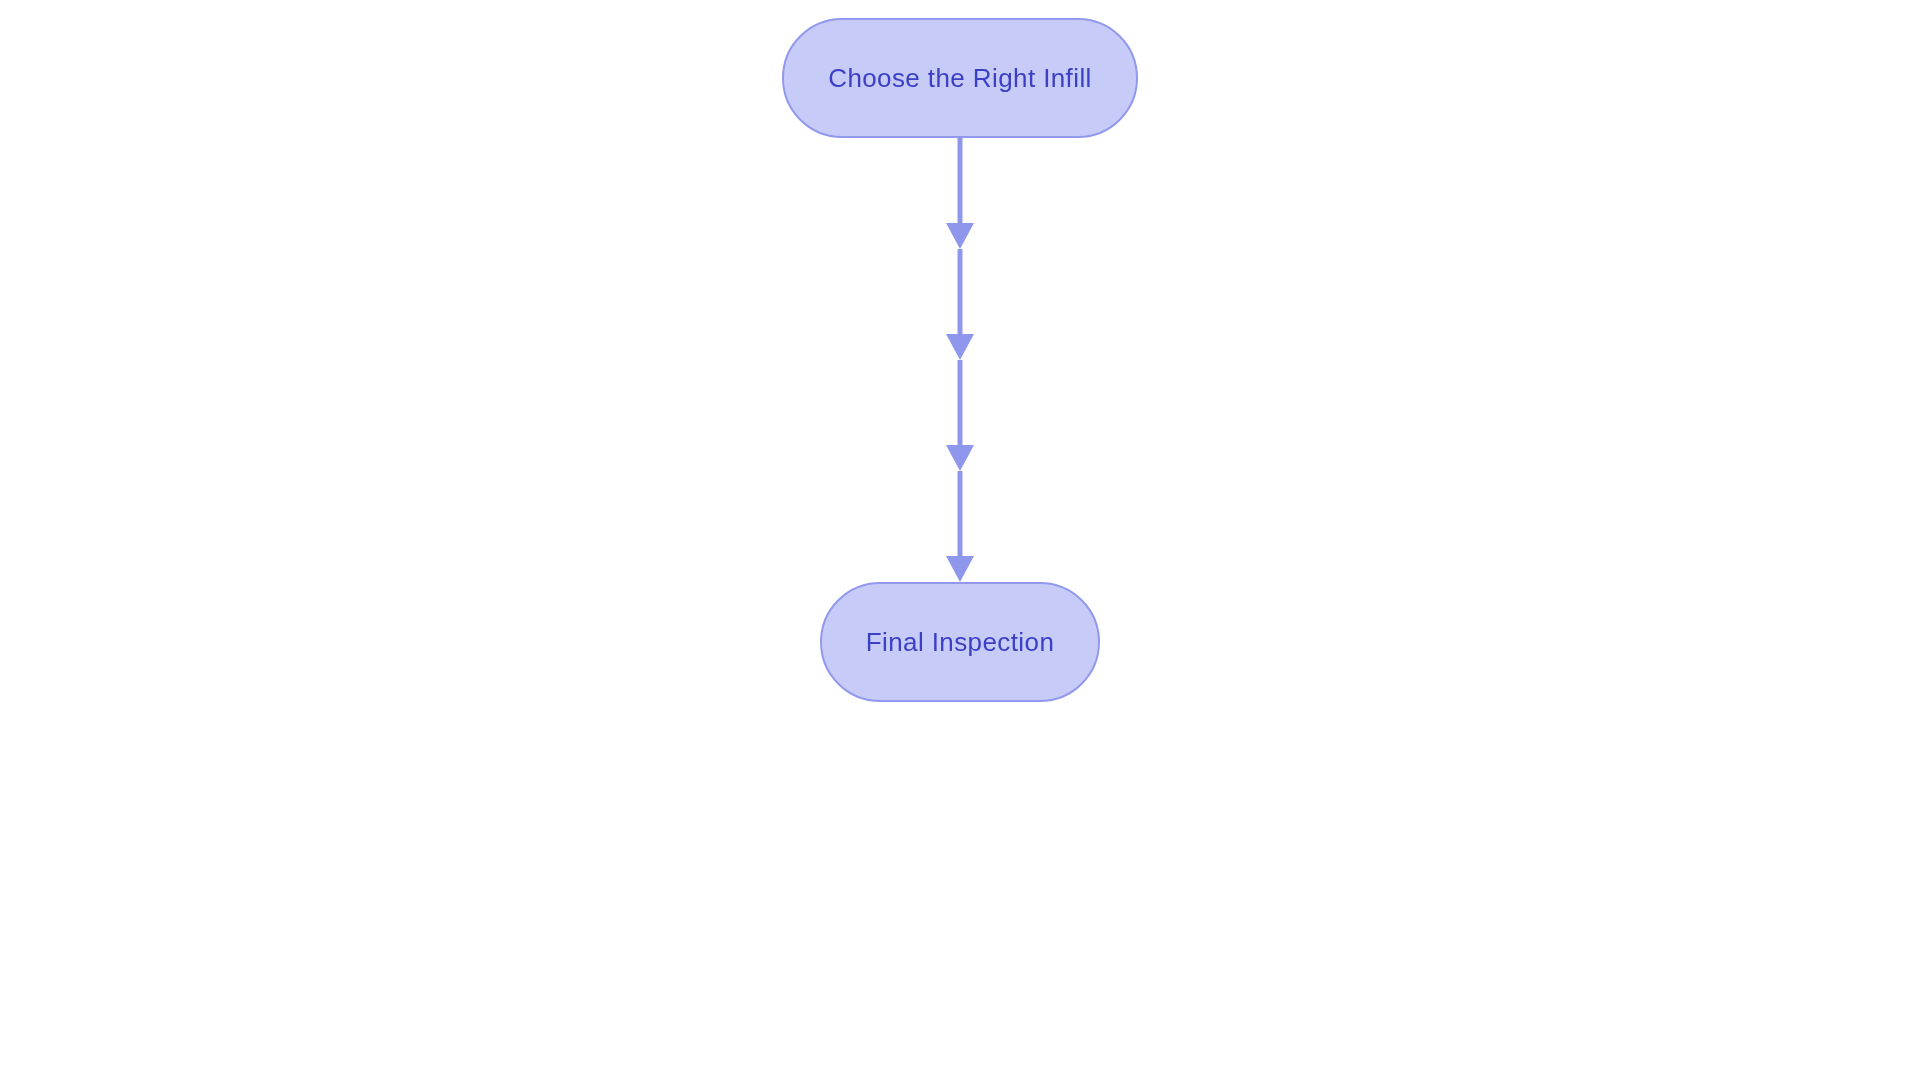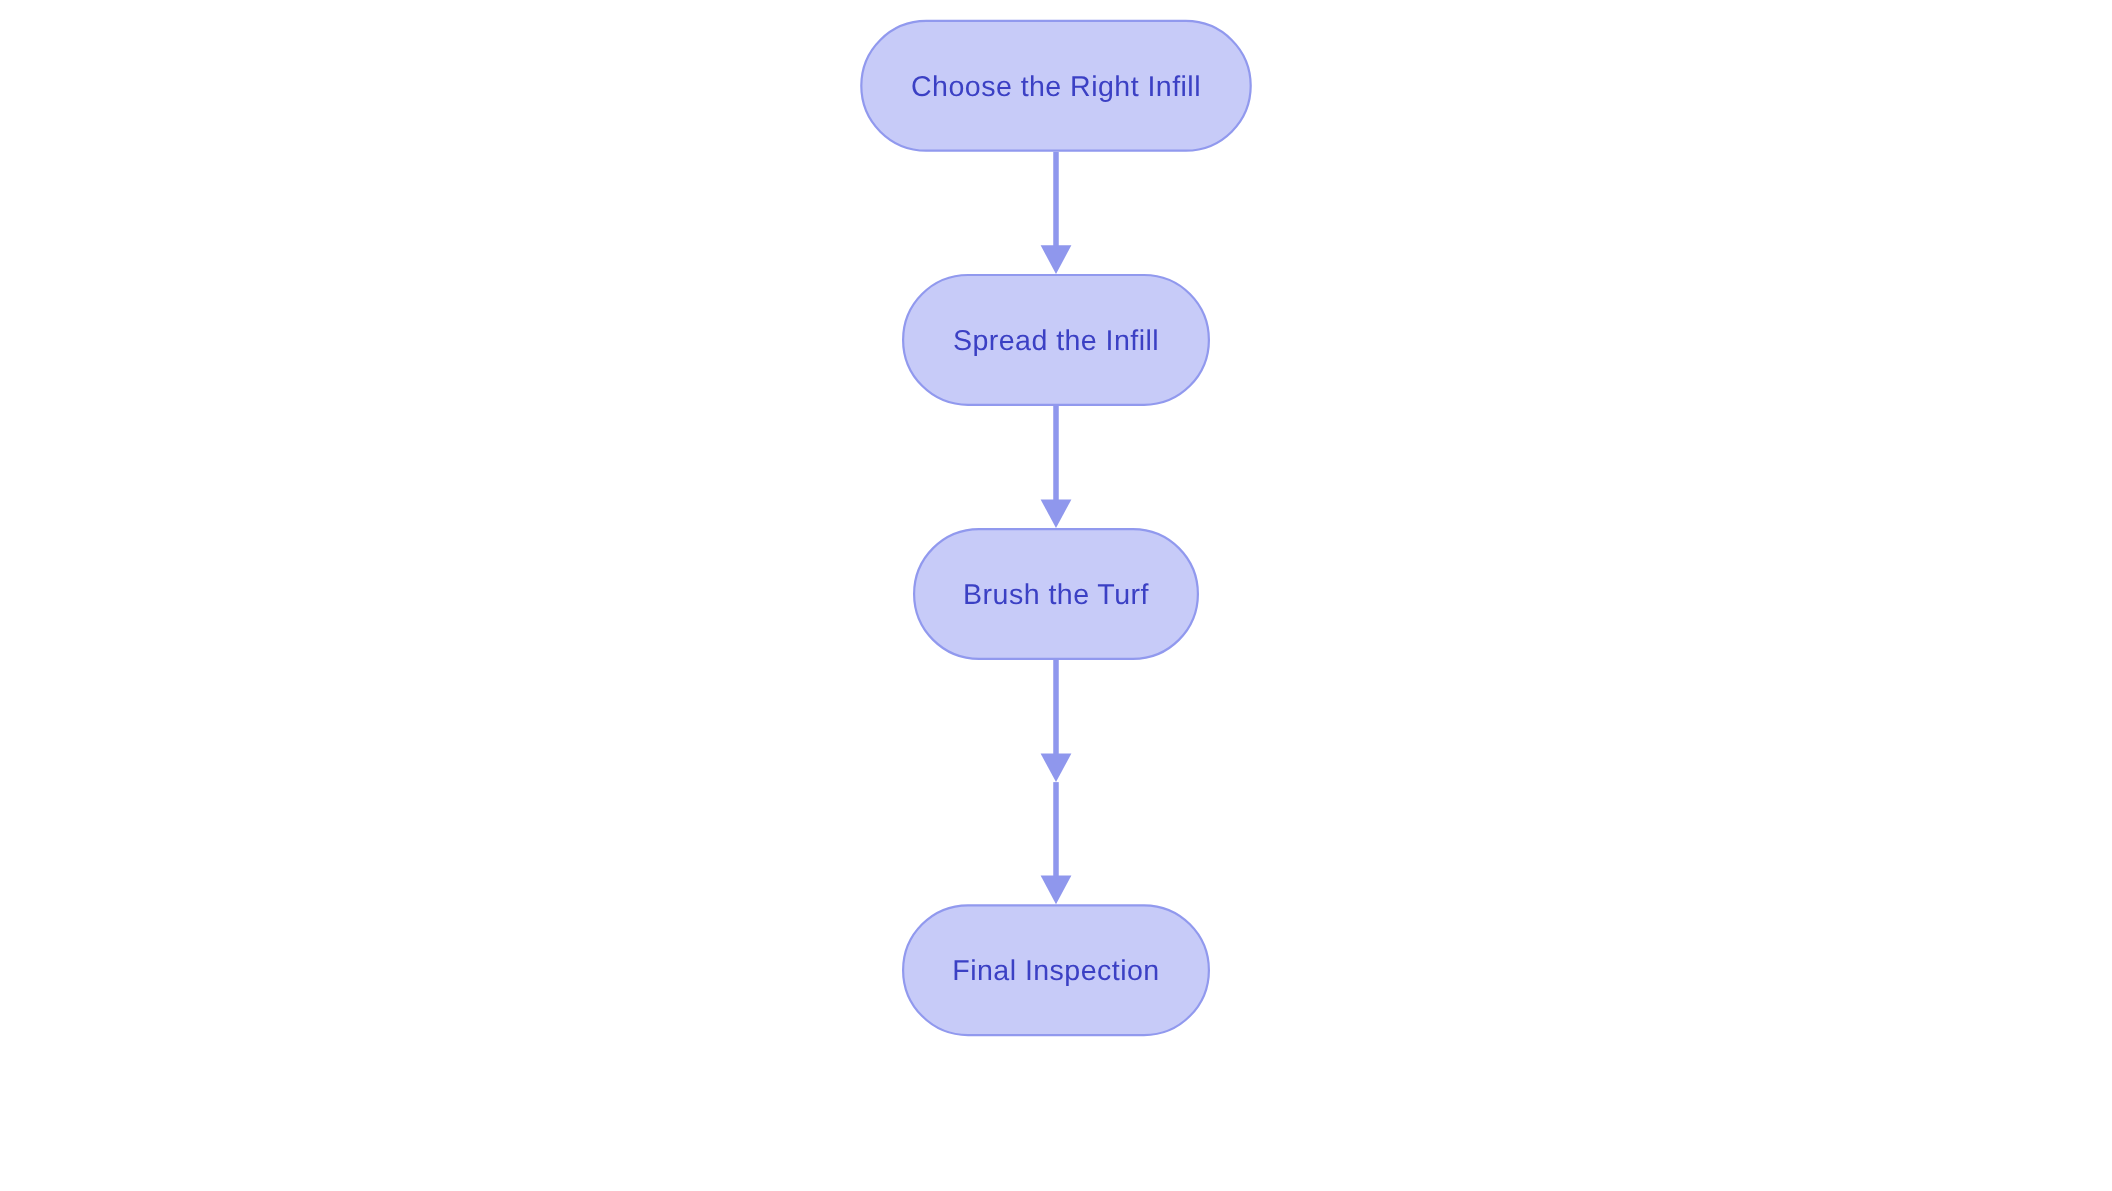--- a/index.html
+++ b/index.html
@@ -74,32 +74,26 @@
 
   <div class="node">
     <span>Choose the Right Infill</span>
   </div>
 
   <div class="arrow">
     <div class="stem"></div>
     <div class="head"></div>
   </div>
 
-  <div class="node">
-    <span>Spread the Infill</span>
-  </div>
 
   <div class="arrow">
     <div class="stem"></div>
     <div class="head"></div>
   </div>
 
-  <div class="node">
-    <span>Brush the Turf</span>
-  </div>
 
   <div class="arrow">
     <div class="stem"></div>
     <div class="head"></div>
   </div>
 
 
   <div class="arrow">
     <div class="stem"></div>
     <div class="head"></div>

